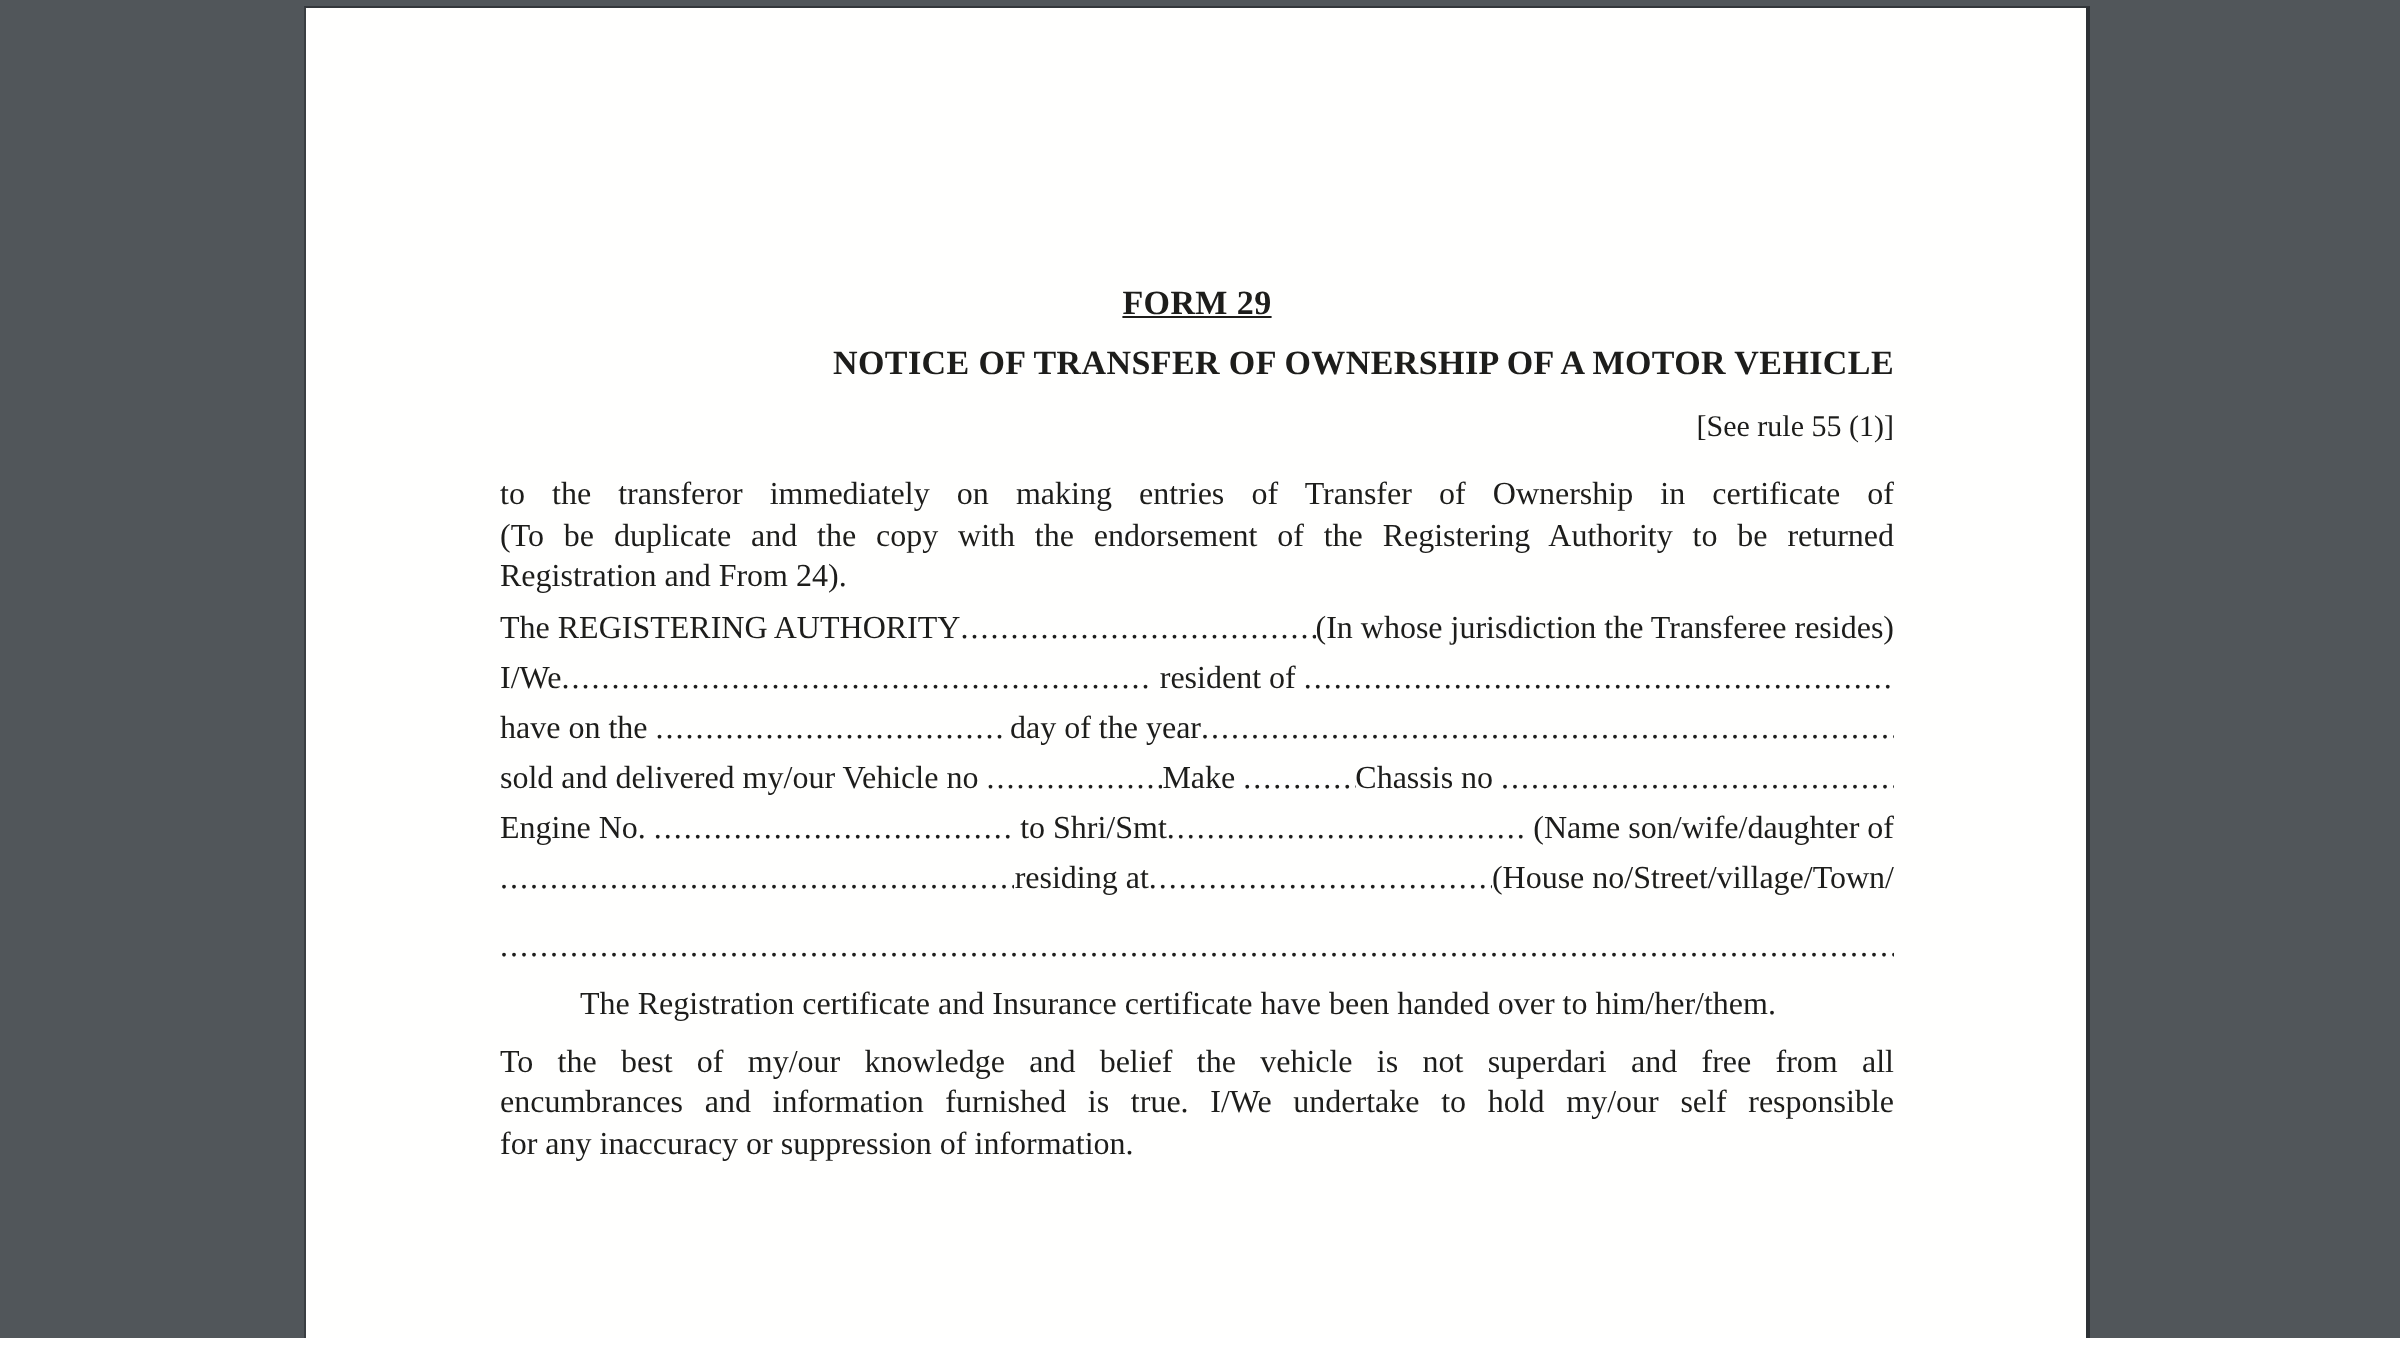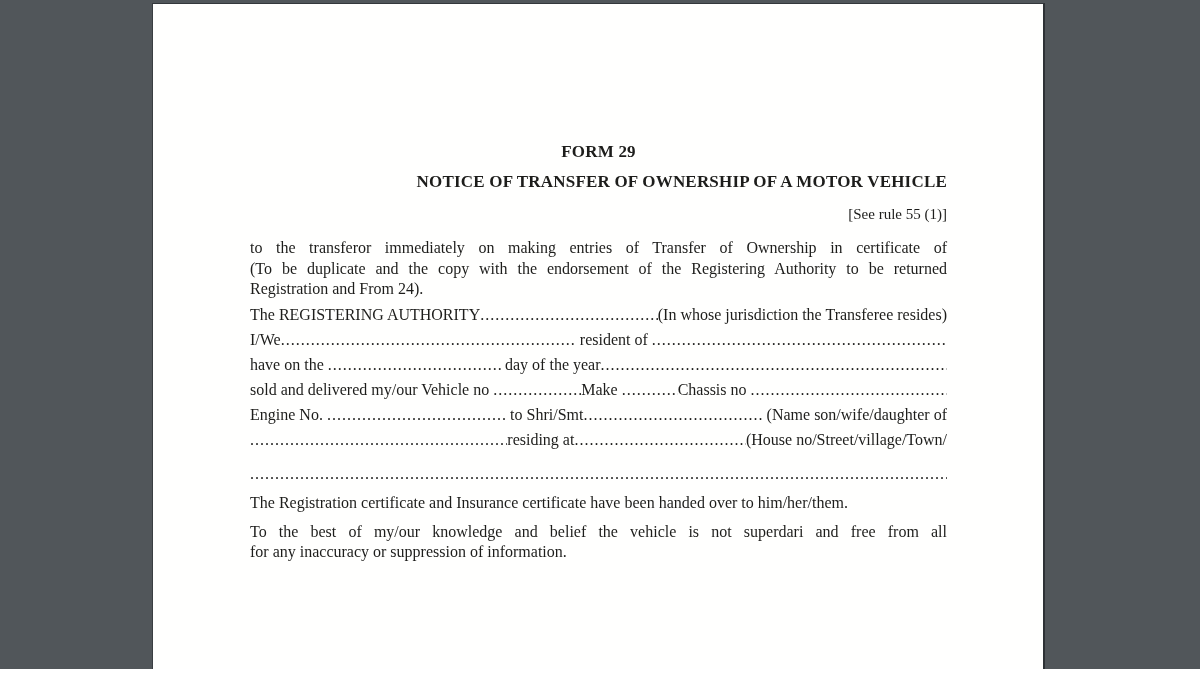--- a/index.html
+++ b/index.html
@@ -31,20 +31,21 @@
     padding: 138px 96px 0 97px;
     font-family: "Liberation Serif", "DejaVu Serif", serif;
     color: #1d1d1b;
   }
   .form-title {
     text-align: center;
     font-weight: bold;
     font-size: 17px;
     line-height: 20px;
     letter-spacing: 0.2px;
+    text-decoration: underline;
   }
   .form-subtitle {
     margin-top: 10px;
     text-align: right;
     font-weight: bold;
     font-size: 17px;
     line-height: 20px;
     letter-spacing: 0.2px;
   }
   .rule-ref {
@@ -69,21 +70,21 @@
   .fline {
     display: flex;
     align-items: baseline;
     white-space: pre;
     font-size: 16px;
     line-height: 20px;
     margin-top: 5px;
     overflow: hidden;
   }
   .salutation { margin-top: 10px; }
-  .handover   { margin-top: 9px; }
+  .handover   { margin-top: 9px; margin-left: 40px; }
   .dots {
     overflow: hidden;
     white-space: nowrap;
     letter-spacing: 1px;
     flex-shrink: 1;
   }
   .dots.flex  { flex-grow: 1; flex-basis: 0; min-width: 0; }
   .dots.fixed { flex-grow: 0; flex-shrink: 0; }
 </style>
 </head>
@@ -105,15 +106,16 @@
       <div class="fline"><span>I/We</span><span class="dots flex" style="flex-grow: 1;">............................................................................................................................................................................................................................................................................................................</span><span> resident of </span><span class="dots flex" style="flex-grow: 1;">............................................................................................................................................................................................................................................................................................................</span></div>
       <div class="fline"><span>have on the </span><span class="dots flex" style="flex-grow: 1;">............................................................................................................................................................................................................................................................................................................</span><span> day of the year</span><span class="dots flex" style="flex-grow: 2;">............................................................................................................................................................................................................................................................................................................</span></div>
       <div class="fline"><span>sold and delivered my/our Vehicle no </span><span class="dots fixed" style="width: 88px;">............................................................................................................................................................................................................................................................................................................</span><span>Make </span><span class="dots fixed" style="width: 56px;">............................................................................................................................................................................................................................................................................................................</span><span>Chassis no </span><span class="dots flex" style="flex-grow: 1;">............................................................................................................................................................................................................................................................................................................</span></div>
       <div class="fline"><span>Engine No. </span><span class="dots flex" style="flex-grow: 1;">............................................................................................................................................................................................................................................................................................................</span><span> to Shri/Smt</span><span class="dots flex" style="flex-grow: 1;">............................................................................................................................................................................................................................................................................................................</span><span> (Name son/wife/daughter of</span></div>
       <div class="fline"><span class="dots flex" style="flex-grow: 3;">............................................................................................................................................................................................................................................................................................................</span><span>residing at</span><span class="dots flex" style="flex-grow: 2;">............................................................................................................................................................................................................................................................................................................</span><span>(House no/Street/village/Town/</span></div>
       <div class="fline" style="margin-top: 14px;"><span class="dots flex" style="flex-grow: 1;">............................................................................................................................................................................................................................................................................................................</span></div>
     </div>
   <div class="fline handover">The Registration certificate and Insurance certificate have been handed over to him/her/them.</div>
   <div class="para decl">
       <div class="jline">To the best of my/our knowledge and belief the vehicle is not superdari and free from all</div>
+      <div class="jline">encumbrances and information furnished is true. I/We undertake to hold my/our self responsible</div>
       <div class="jline last">for any inaccuracy or suppression of information.</div>
     </div>
 </div>
 
 </body></html>

